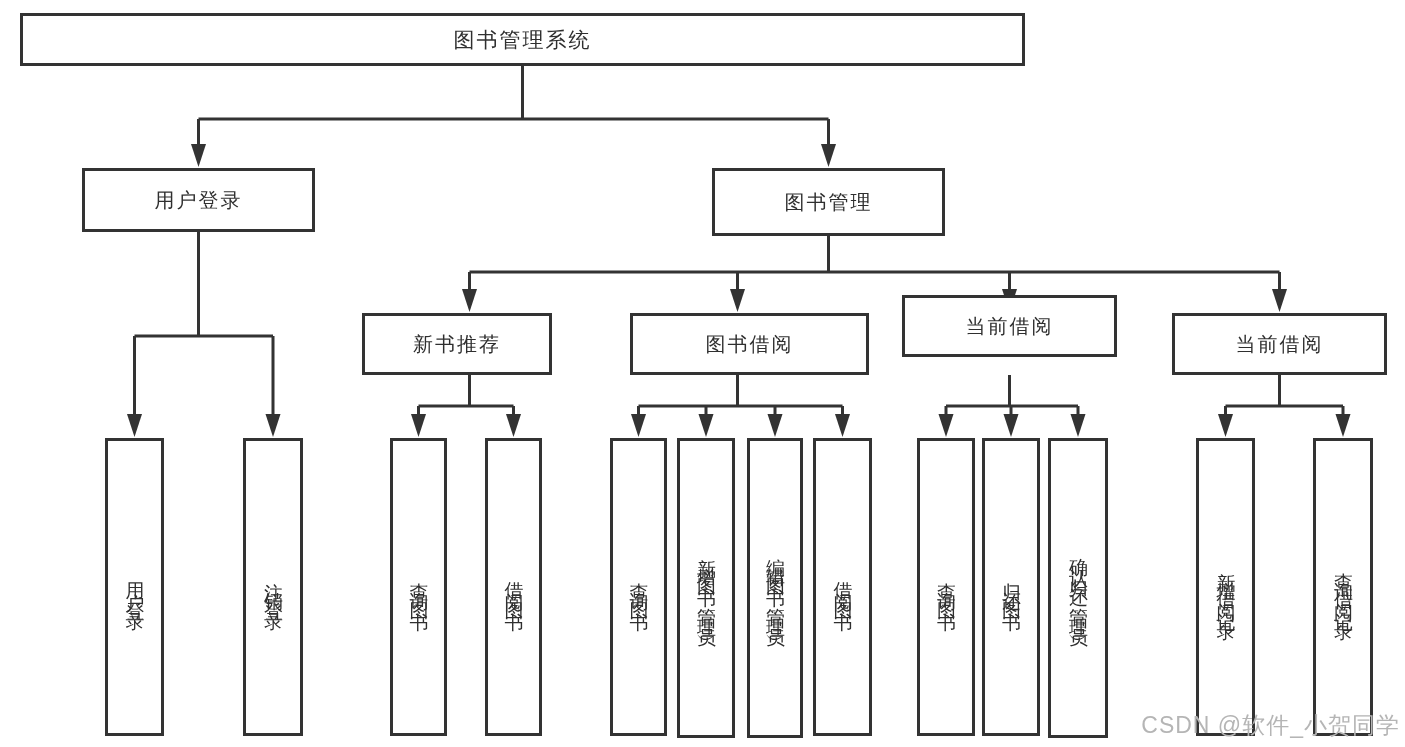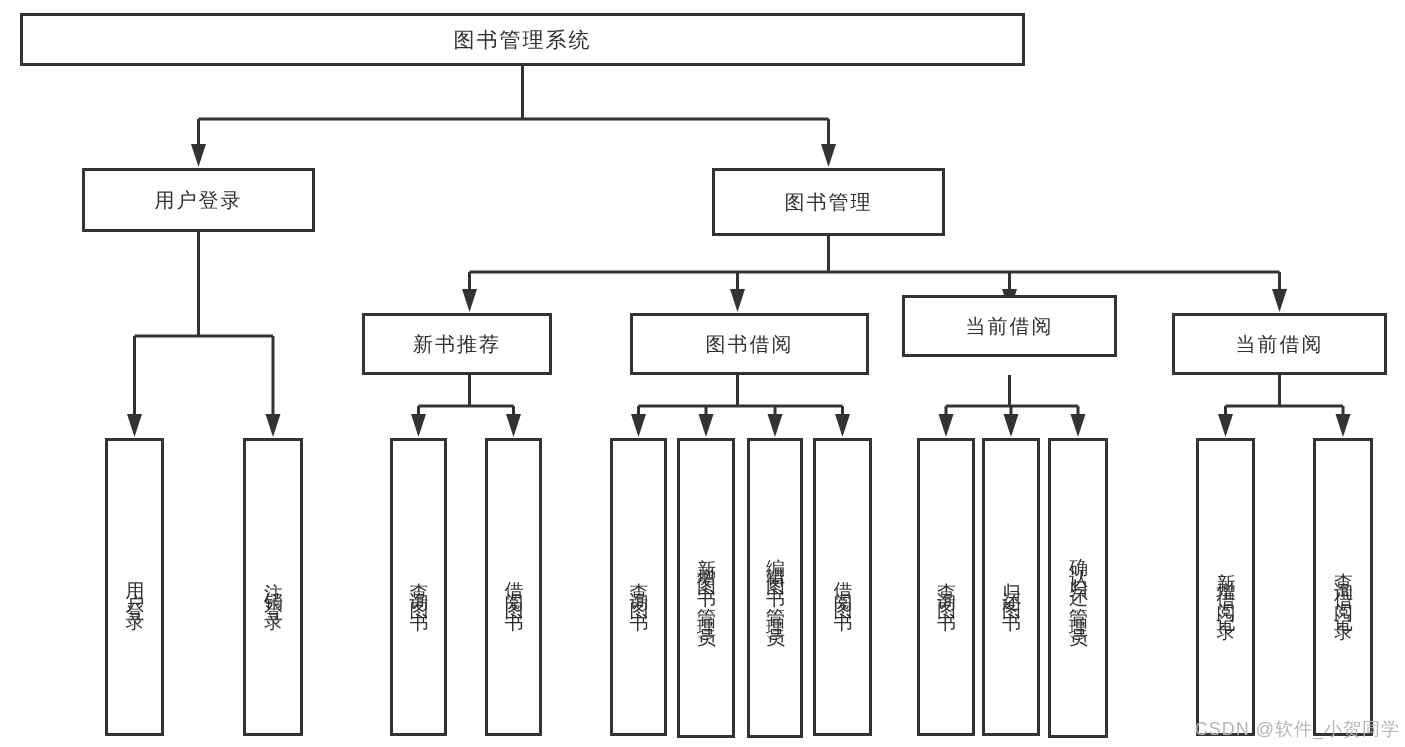--- a/index.html
+++ b/index.html
@@ -35,21 +35,21 @@
     text-orientation: mixed;
     font-size: 19px;
     letter-spacing: 10px;
     line-height: 1.2;
     white-space: nowrap;
   }
   .watermark {
     position: absolute;
     right: 5px;
     bottom: 6px;
-    font-size: 18px;
+    font-size: 23px;
     color: #b5b5b5;
     letter-spacing: 1px;
     z-index: 5;
     white-space: nowrap;
   }
 </style>
 </head>
 <body>
 
 <div class="canvas">

